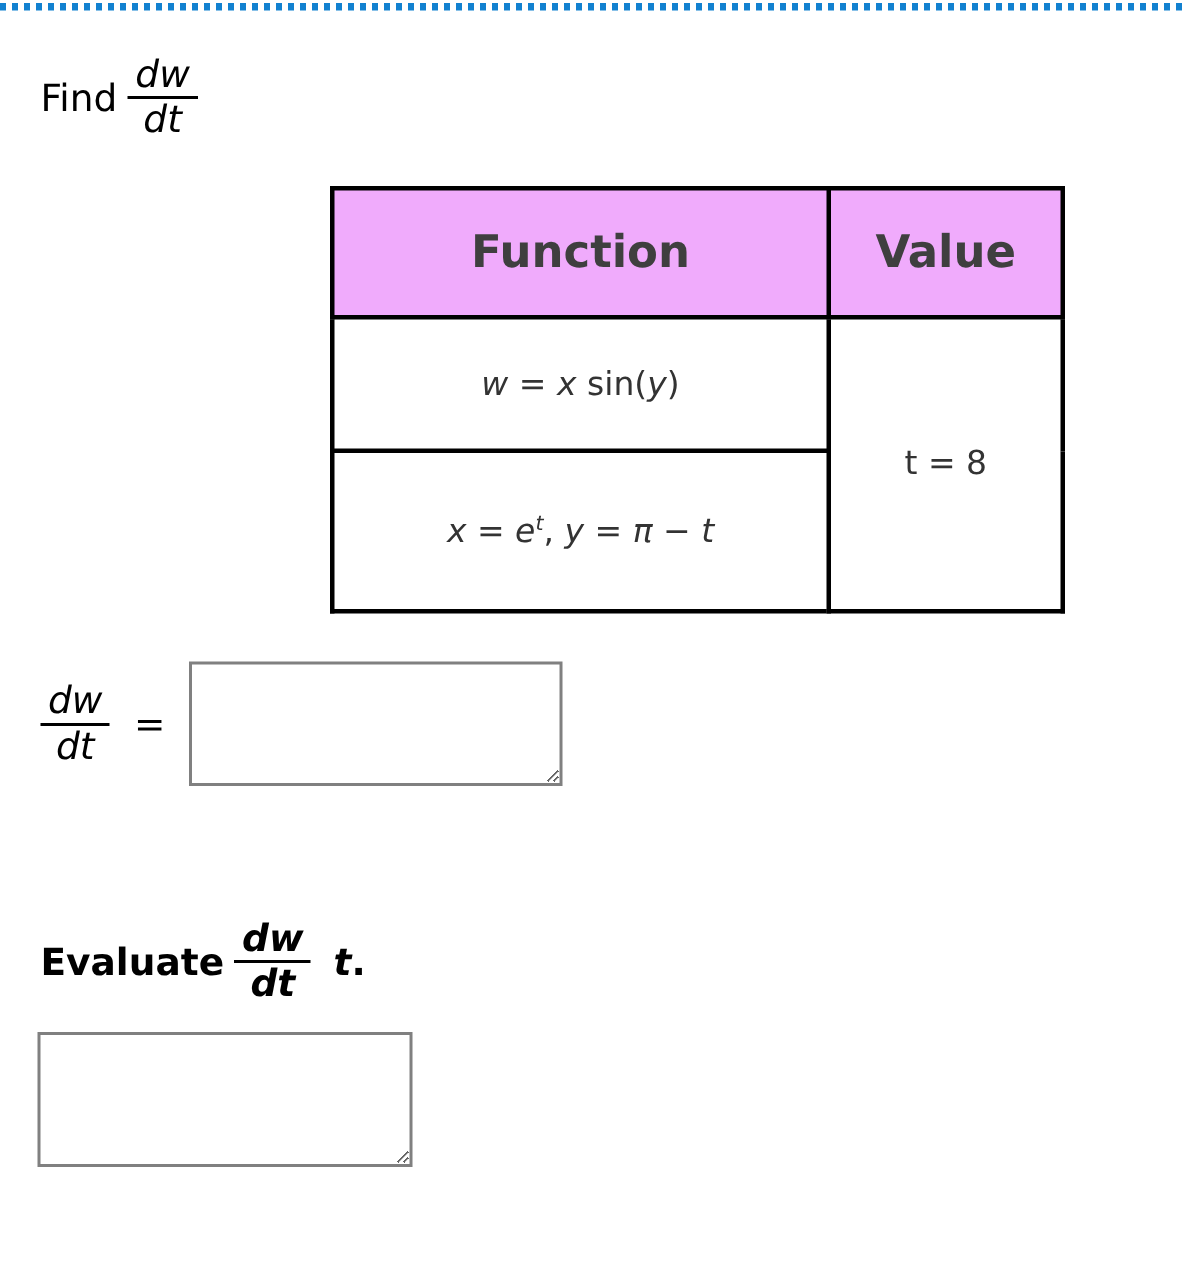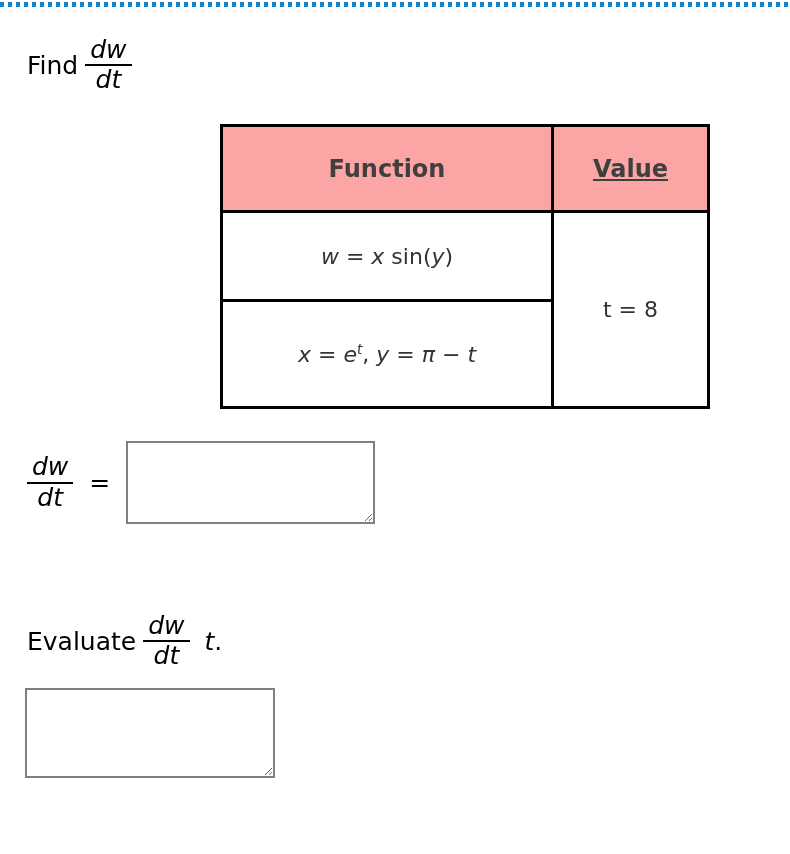--- a/index.html
+++ b/index.html
@@ -77,33 +77,33 @@
     border-collapse: collapse;
     table-layout: fixed;
   }
   #info-table td, #info-table th {
     border: 3px solid #000000;
     padding: 0;
     text-align: center;
     vertical-align: middle;
   }
   #info-table th {
-    background: #fca5a5;
+    background: #f0abfc;
     color: #3f3f3f;
     font-weight: bold;
-    font-size: 24px;
+    font-size: 30px;
     height: 83px;
   }
   #info-table td {
     background: #ffffff;
     font-size: 22px;
     color: #333333;
   }
   .col-function { width: 328px; }
-  .col-value { width: 153px; text-decoration: underline; }
+  .col-value { width: 153px; }
   #row-w-cell { height: 86px; border-bottom-width: 1px; }
   #row-xy-cell { height: 104px; border-top-width: 1px; }
   #value-cell { }
   sup.exp {
     font-size: 0.62em;
     vertical-align: super;
     font-style: italic;
   }
 
   
@@ -126,21 +126,21 @@
     font-family: "DejaVu Sans", sans-serif;
     font-size: 22px;
     padding: 4px 8px;
   }
   #answer-input-1 {
     width: 249px;
     height: 83px;
   }
 
   
-  #question-line-2 { left: 27px; top: 600px; }
+  #question-line-2 { left: 27px; top: 600px; font-weight: bold; }
 
   
   #answer-input-2 {
     position: absolute;
     left: 25px;
     top: 688px;
     width: 250px;
     height: 90px;
   }
 </style>

